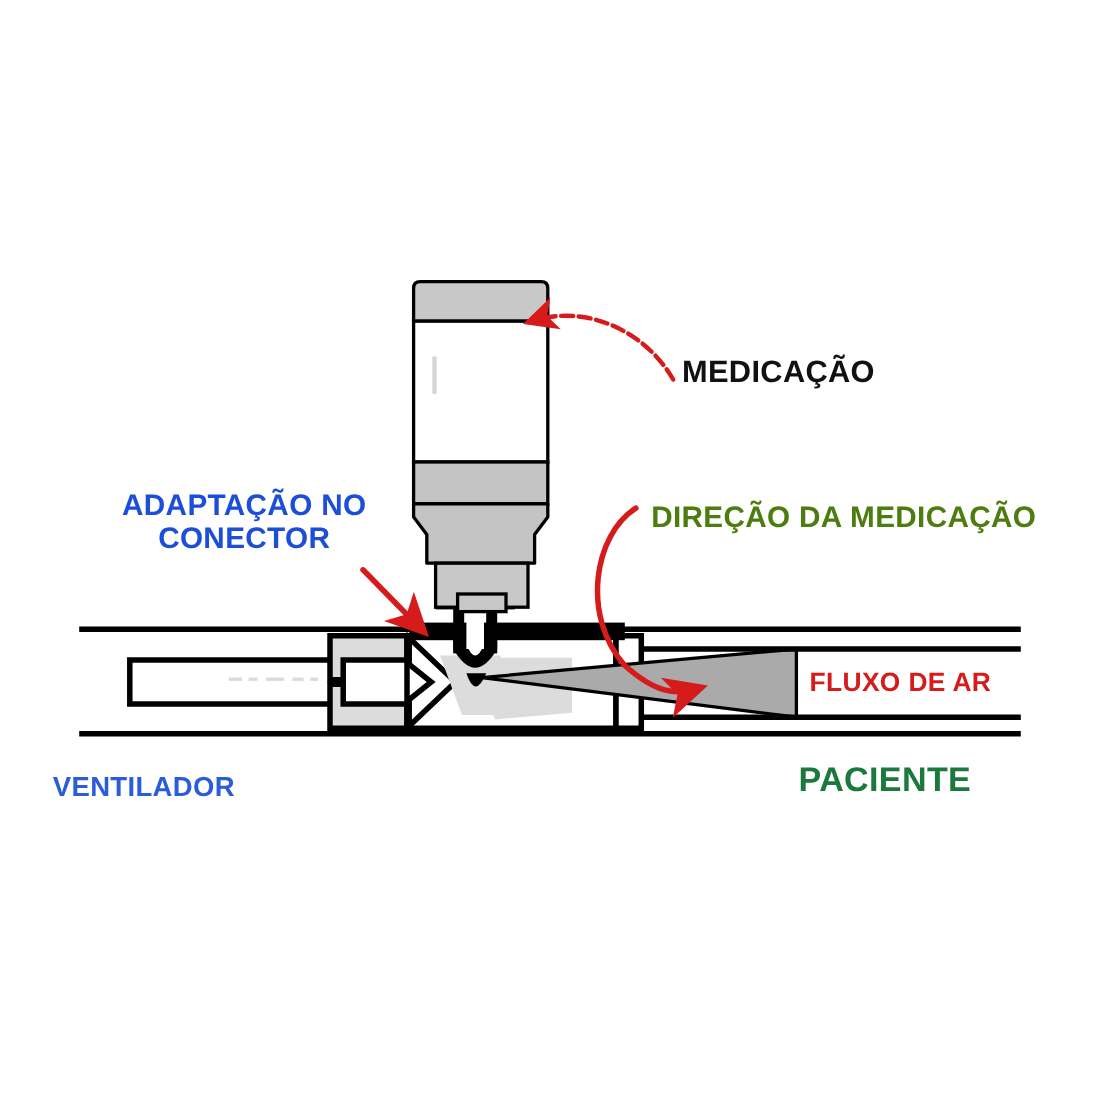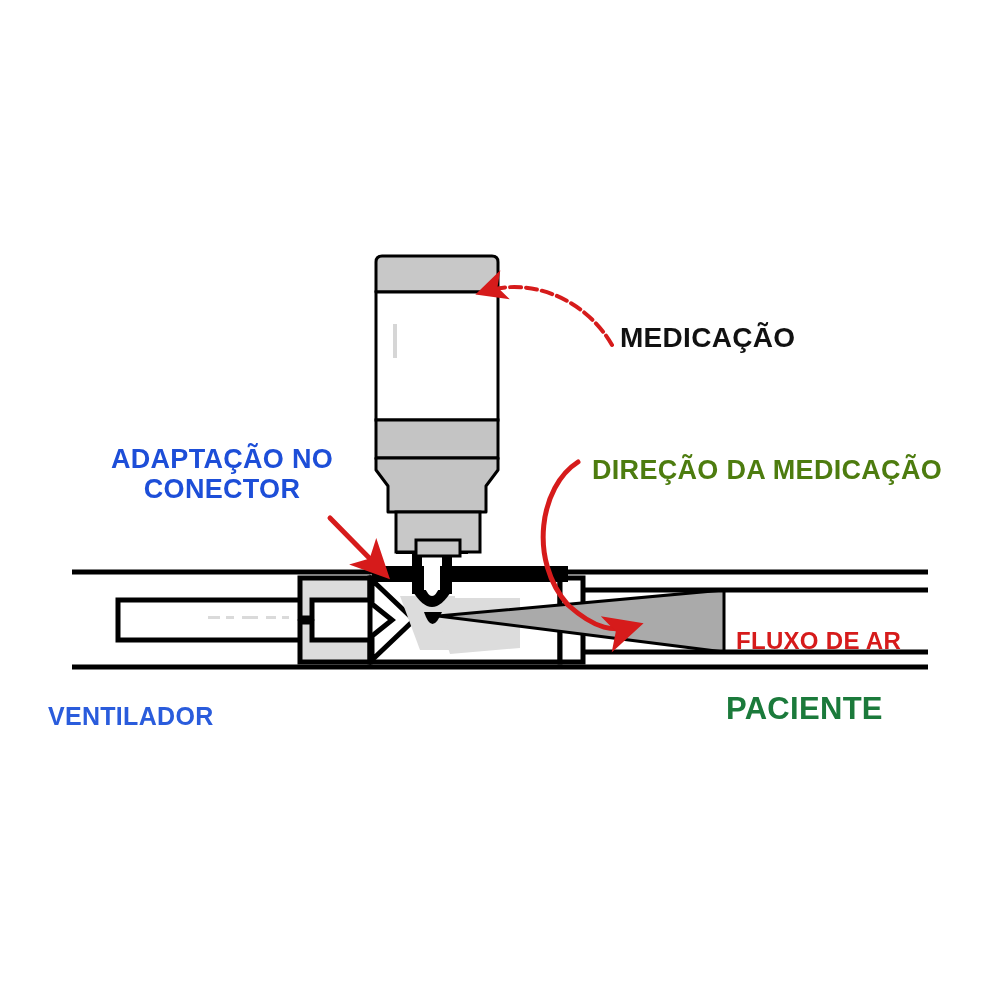--- a/index.html
+++ b/index.html
@@ -52,21 +52,20 @@
     left: 592px;
     top: 455px;
     font-size: 27px;
     color: #4d7c0f;
   }
   #label-fluxo {
     left: 736px;
     top: 608px;
     font-size: 24px;
     color: #d61b1b;
-    margin-top: 20px;
   }
   #label-ventilador {
     left: 48px;
     top: 702px;
     font-size: 25px;
     color: #2a5cdc;
   }
   #label-paciente {
     left: 726px;
     top: 692px;

